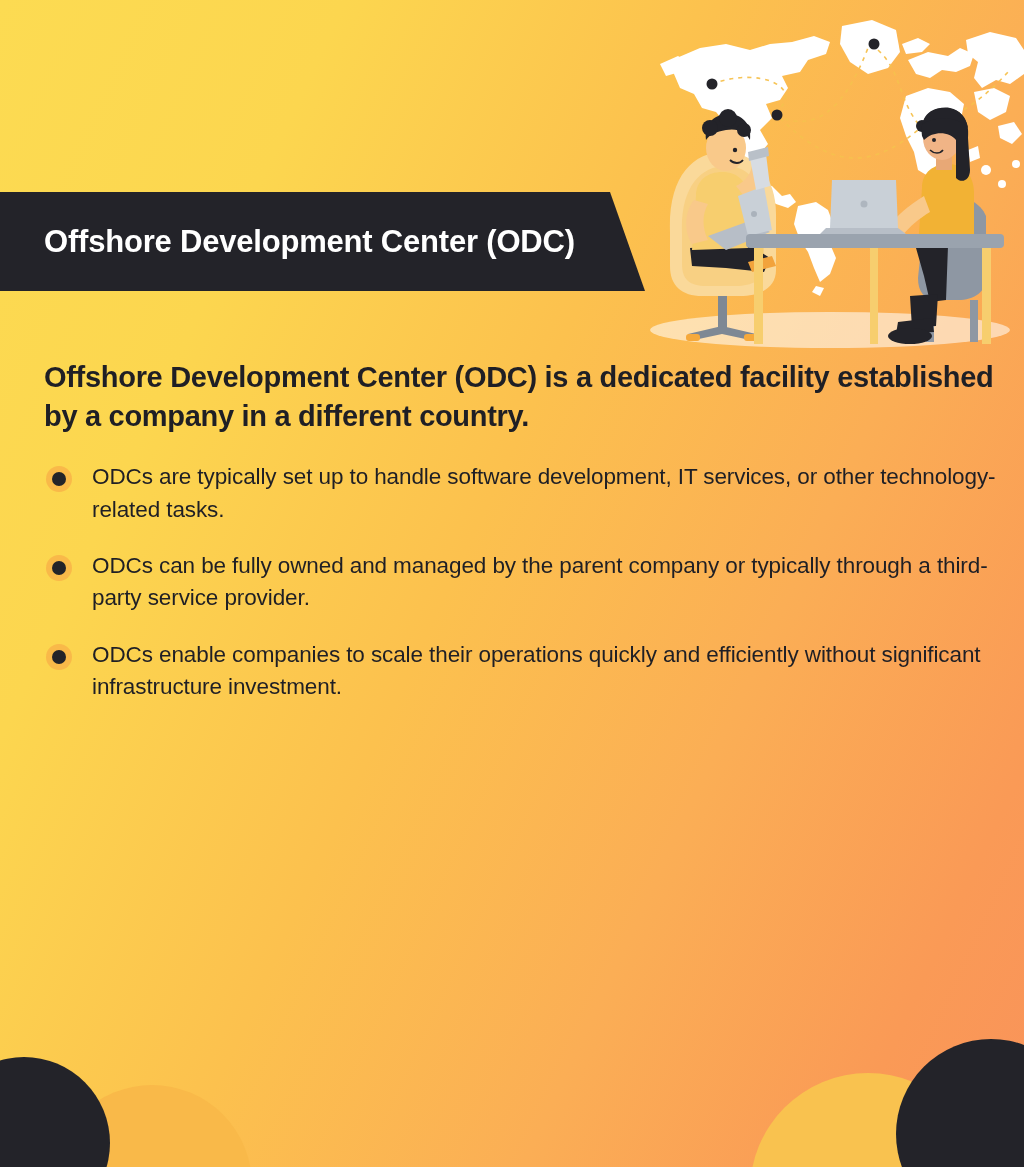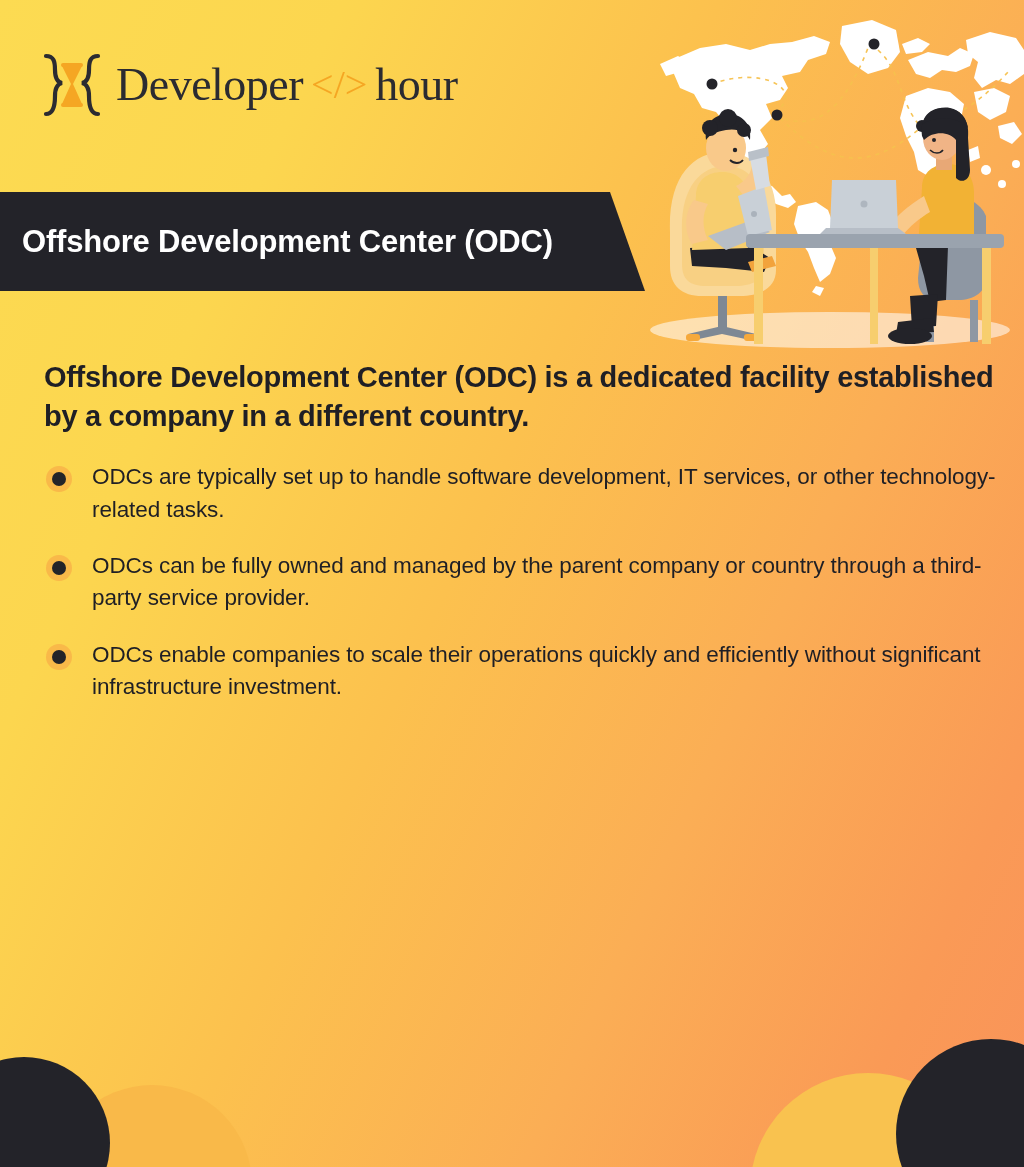--- a/index.html
+++ b/index.html
@@ -96,20 +96,21 @@
     position: absolute;
     top: 192px;
     left: 0;
     width: 648px;
     height: 99px;
     background: #232329;
     clip-path: polygon(0 0, 610px 0, 645px 100%, 0 100%);
     z-index: 7;
     display: flex;
     align-items: center;
+    padding-left: 22px;
   }
   .banner-title {
     color: #ffffff;
     font-size: 31px;
     font-weight: bold;
     letter-spacing: -0.2px;
     margin-left: 22px;
   }
 
   
@@ -297,53 +298,36 @@
         <rect x="352" y="248" width="9" height="96" fill="#F7CE6E"></rect>
         <rect x="240" y="248" width="8" height="96" fill="#F7CE6E"></rect>
 
         <path d="M196,228 L268,228 L276,234 L190,234 Z" fill="#B7BEC7"></path>
         <path d="M202,180 L266,180 L268,228 L200,228 Z" fill="#C9D0D7"></path>
         <circle cx="234" cy="204" r="3.5" fill="#AEB6BF"></circle>
       </g>
     </svg>
   </div>
 
-  <div class="logo-row">
-    <svg class="logo-mark" width="64" height="66" viewBox="0 0 64 66" xmlns="http://www.w3.org/2000/svg">
-
-      <path d="M6,4 C14,4 15,10 15,18 C15,26 17,30 22,31 C17,32 15,36 15,44
-               C15,52 14,62 6,62" stroke="#2B2B31" stroke-width="4.2" fill="none" stroke-linecap="round"></path>
-
-      <path d="M58,4 C50,4 49,10 49,18 C49,26 47,30 42,31 C47,32 49,36 49,44
-               C49,52 50,62 58,62" stroke="#2B2B31" stroke-width="4.2" fill="none" stroke-linecap="round"></path>
-
-      <path d="M22,14 L42,14 L33,32 L42,52 L22,52 L31,32 Z" fill="#F5A623"></path>
-      <rect x="21" y="11" width="22" height="4" rx="2" fill="#F5A623"></rect>
-      <rect x="21" y="51" width="22" height="4" rx="2" fill="#F5A623"></rect>
-    </svg>
-    <span class="logo-word">Developer</span>
-    <span class="logo-code">&lt;/&gt;</span>
-    <span class="logo-word">hour</span>
-  </div>
 
   <div class="banner">
     <span class="banner-title">Offshore Development Center (ODC)</span>
   </div>
 
   <div class="content">
     <p class="lead">Offshore Development Center (ODC) is a dedicated facility established by a company in a different country.</p>
 
     <ul class="bullets">
       <li class="bullet">
         <span class="bullet-marker"></span>
         <span>ODCs are typically set up to handle software development, IT services, or other technology-related tasks.</span>
       </li>
       <li class="bullet">
         <span class="bullet-marker"></span>
-        <span>ODCs can be fully owned and managed by the parent company or country through a third-party service provider.</span>
+        <span>ODCs can be fully owned and managed by the parent company or typically through a third-party service provider.</span>
       </li>
       <li class="bullet">
         <span class="bullet-marker"></span>
         <span>ODCs enable companies to scale their operations quickly and efficiently without significant infrastructure investment.</span>
       </li>
     </ul>
   </div>
 
   <div class="blob blob-light-left"></div>
   <div class="blob blob-dark-left"></div>

